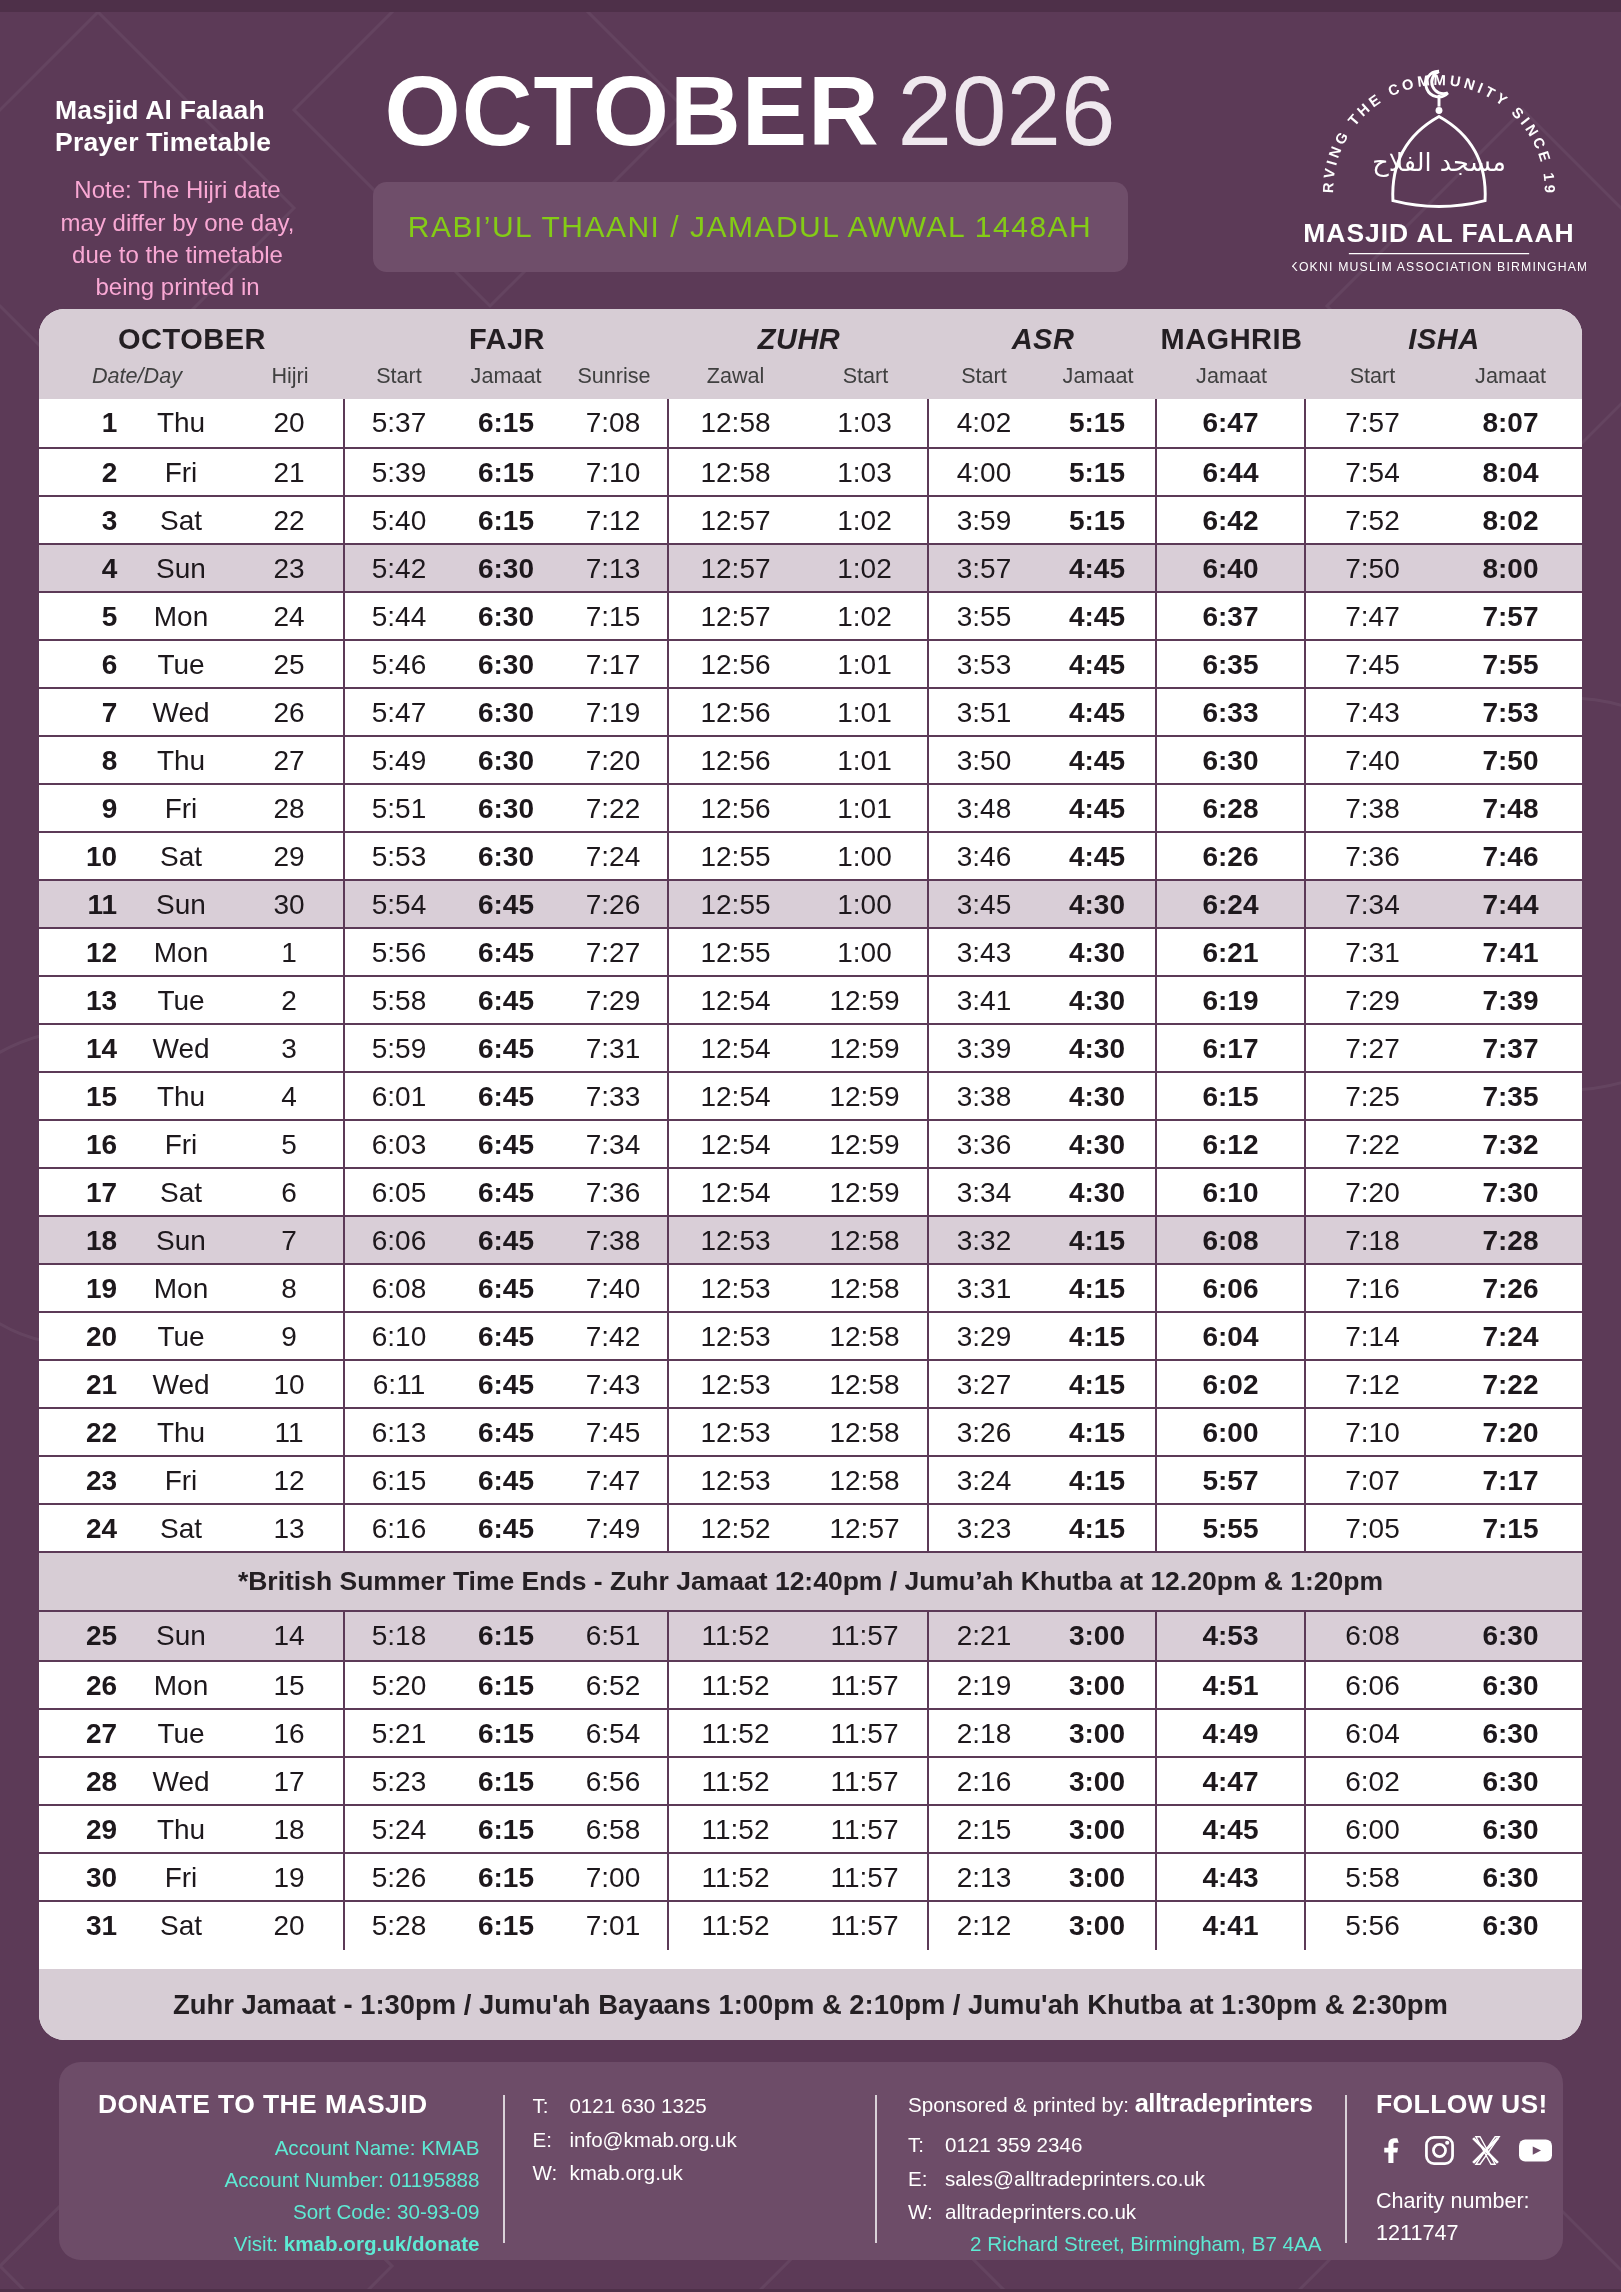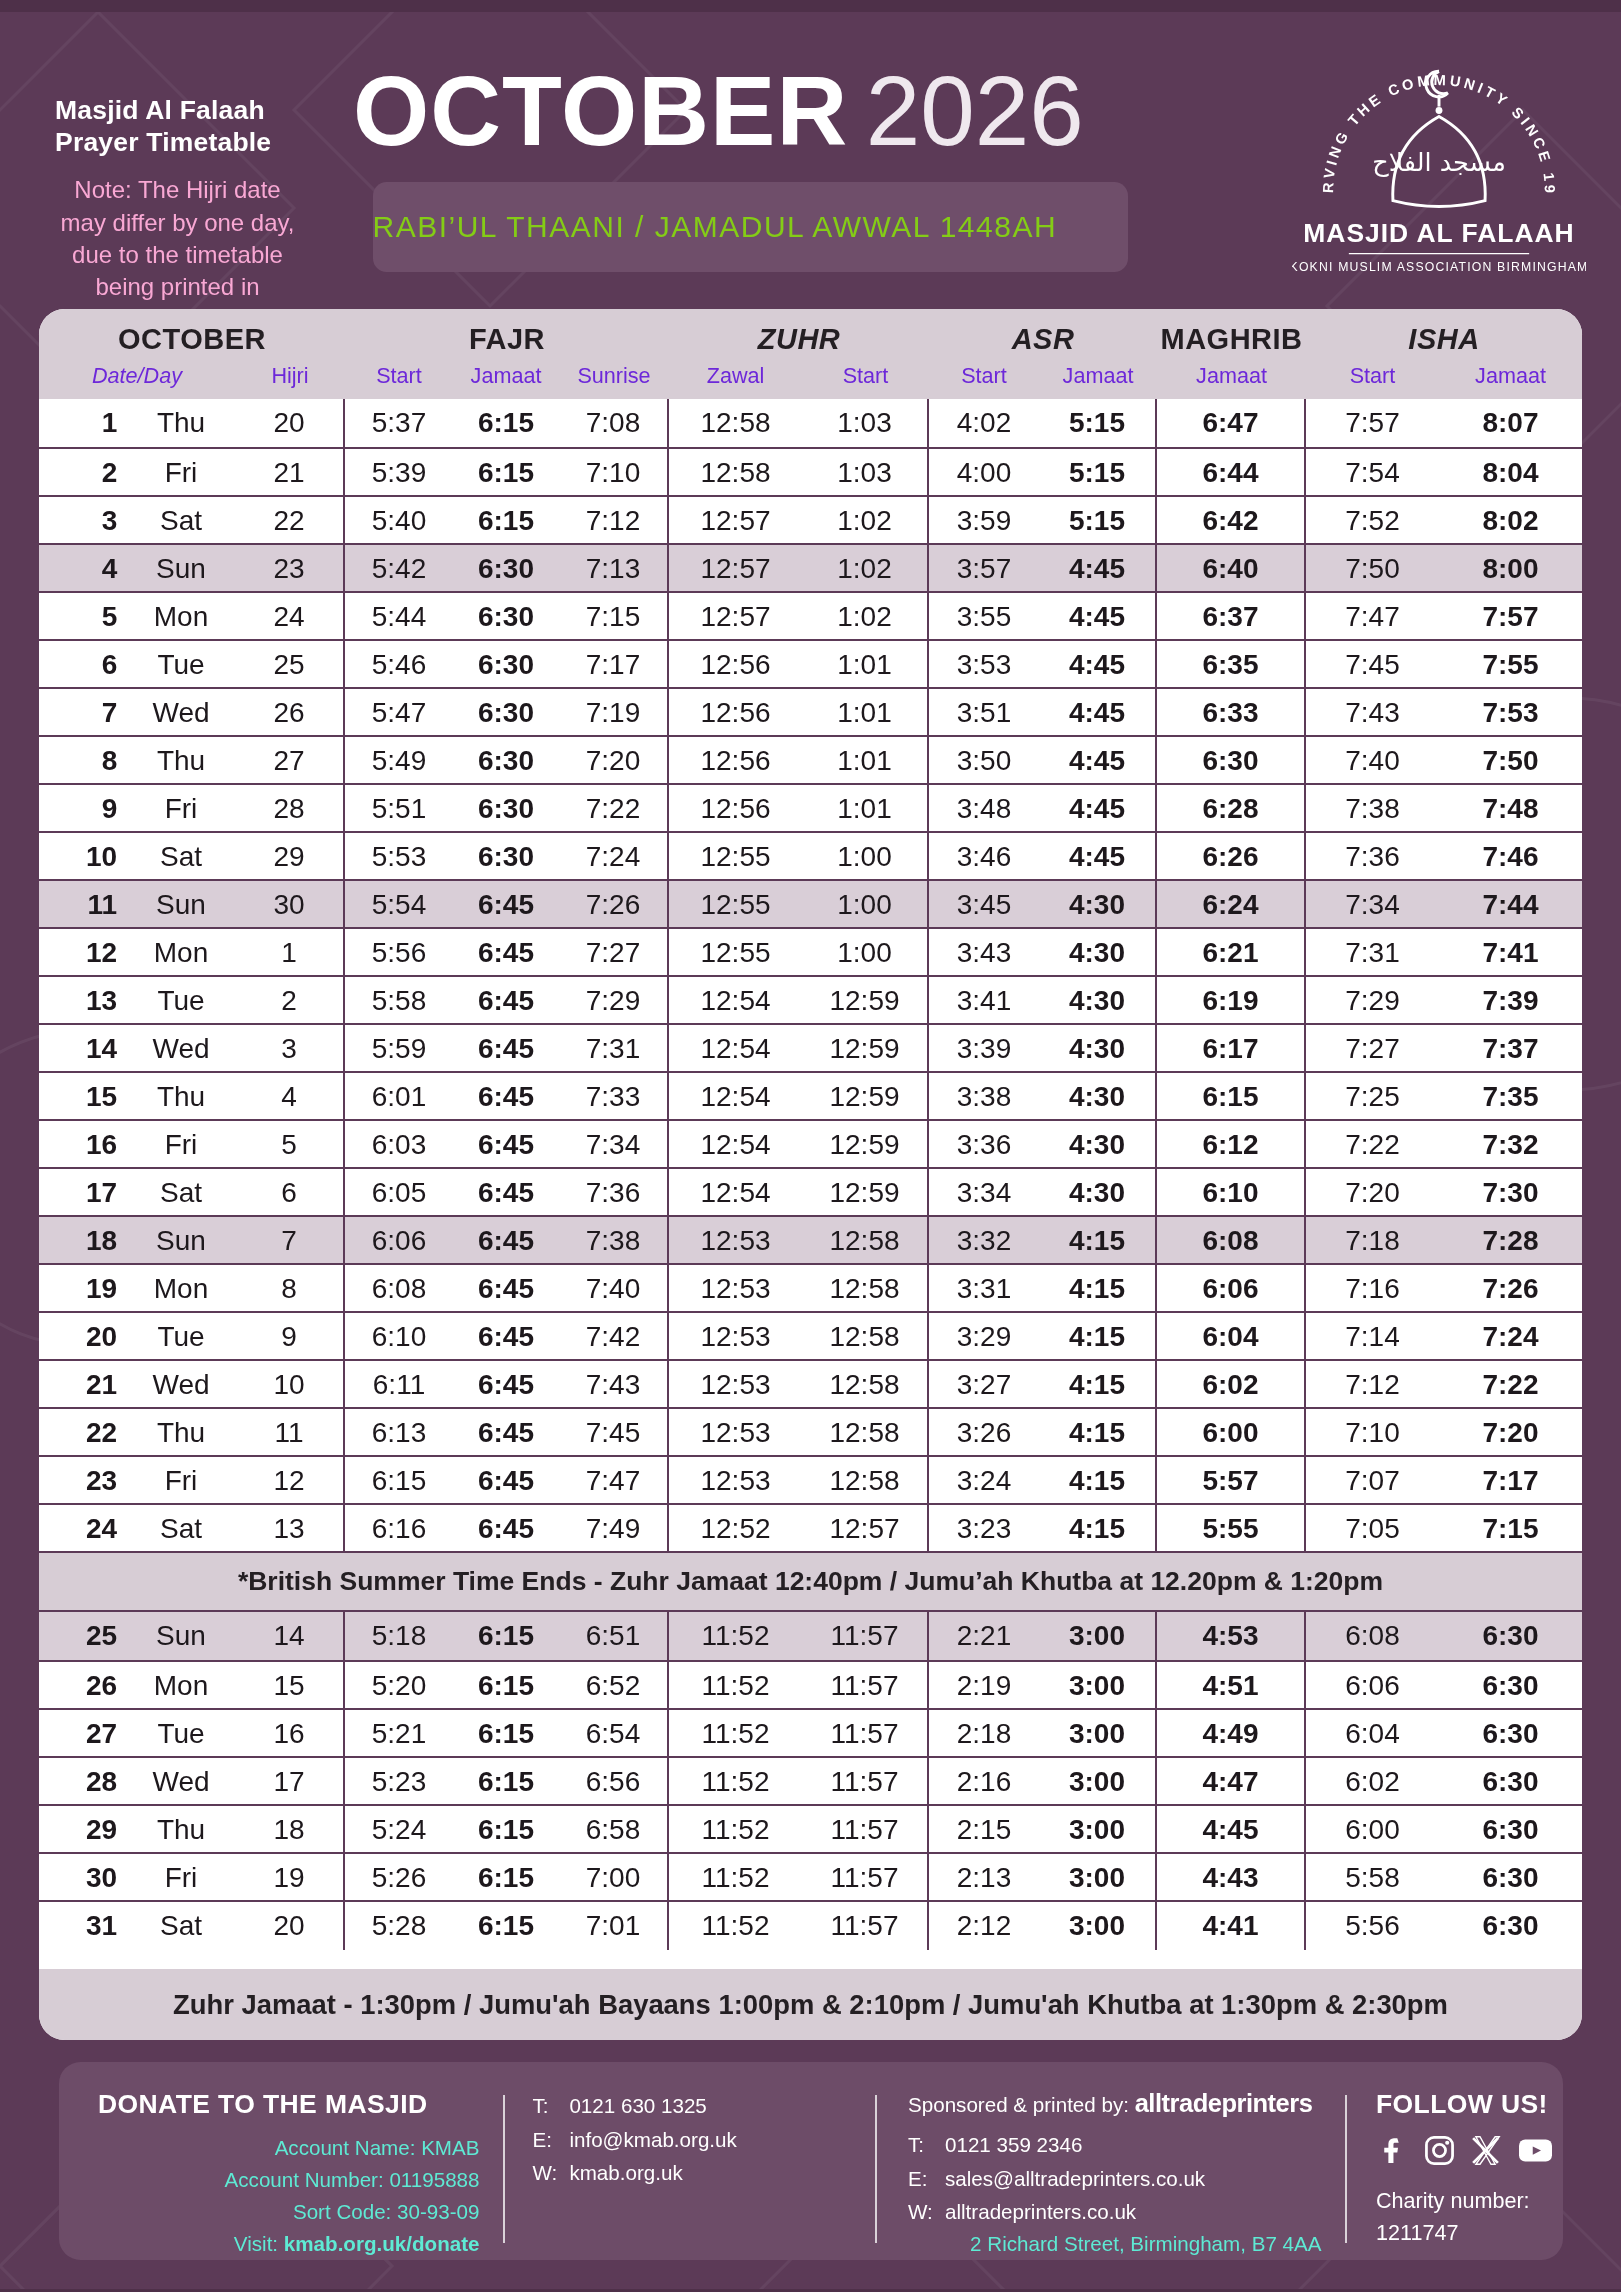--- a/index.html
+++ b/index.html
@@ -10,40 +10,40 @@
     font-family:"Liberation Sans", sans-serif;
     overflow:hidden; margin:12px auto;
   }
   .bg-pattern { position:absolute; inset:0; opacity:.05; pointer-events:none; }
 
   
   .brand { position:absolute; left:55px; top:82px; width:245px; color:#fff; }
   .brand-title { font-size:26.5px; font-weight:bold; line-height:1.22; letter-spacing:0.2px; }
   .brand-note { margin-top:15.7px; font-size:24px; line-height:1.34; font-weight:400; color:#f9a8d4;text-align:center; }
 
-  .title-wrap { position:absolute; left:353px; top:43px; width:794px; text-align:left; color:#fff; }
+  .title-wrap { position:absolute; left:353px; top:43px; width:794px; text-align:center; color:#fff; }
   .month-line { white-space:nowrap; }
   .month-name { font-size:98px; font-weight:800; letter-spacing:1px; }
   .month-year { font-size:98px; font-weight:400; color:#efe8ee; margin-left:17.6px; }
   .hijri-chip {
     margin:13.7px auto 0; width:755px; background:#6f4e6a; border-radius:13.7px;
     padding:28px 0; font-size:30px; font-weight:normal; letter-spacing:1.5px; color:#84cc16;
   }
 
   .logo { position:absolute; left:1292px; top:21.6px; width:294px; height:255px; }
 
   
   .card {
     position:absolute; left:39px; top:297px; width:1543px;
     border-radius:25.5px; overflow:hidden; background:#fff;
   }
   .thead { background:#d7cdd5; padding:13.7px 0 9.8px; }
   .grid { display:grid; grid-template-columns:88px 108px 110px 108px 106px 110px 133px 127px 110px 118px 149px 133px 143px; align-items:center; }
   .g-label { font-size:29px; font-weight:800; color:#241f23; text-align:center; letter-spacing:0.5px; }
-  .s-label { font-size:21.6px; color:#6d28d9; text-align:center; padding-top:7.8px; font-weight:400; }
+  .s-label { font-size:21.6px; color:#404040; text-align:center; padding-top:7.8px; font-weight:400; }
   .sp3 { grid-column:span 3; } .sp2 { grid-column:span 2;font-style:italic; }
 
   .tr { position:relative; height:48px; background:#fff; }
   .tr.hl { background:#d9ced7; }
   .tbody .tr + .tr { border-top:2px solid #5c3a57; }
   .td { font-size:28px; color:#1d181c; text-align:center; white-space:nowrap; align-self:center; }
   .td.b { font-weight:bold; }
   .td.date { font-weight:bold; text-align:right; padding-right:9.8px; }
   .sec { border-right:2.9px solid #5c3a57; height:48px; display:flex; align-items:center; justify-content:center; }
   .sec > span, .td { line-height:48px; }

